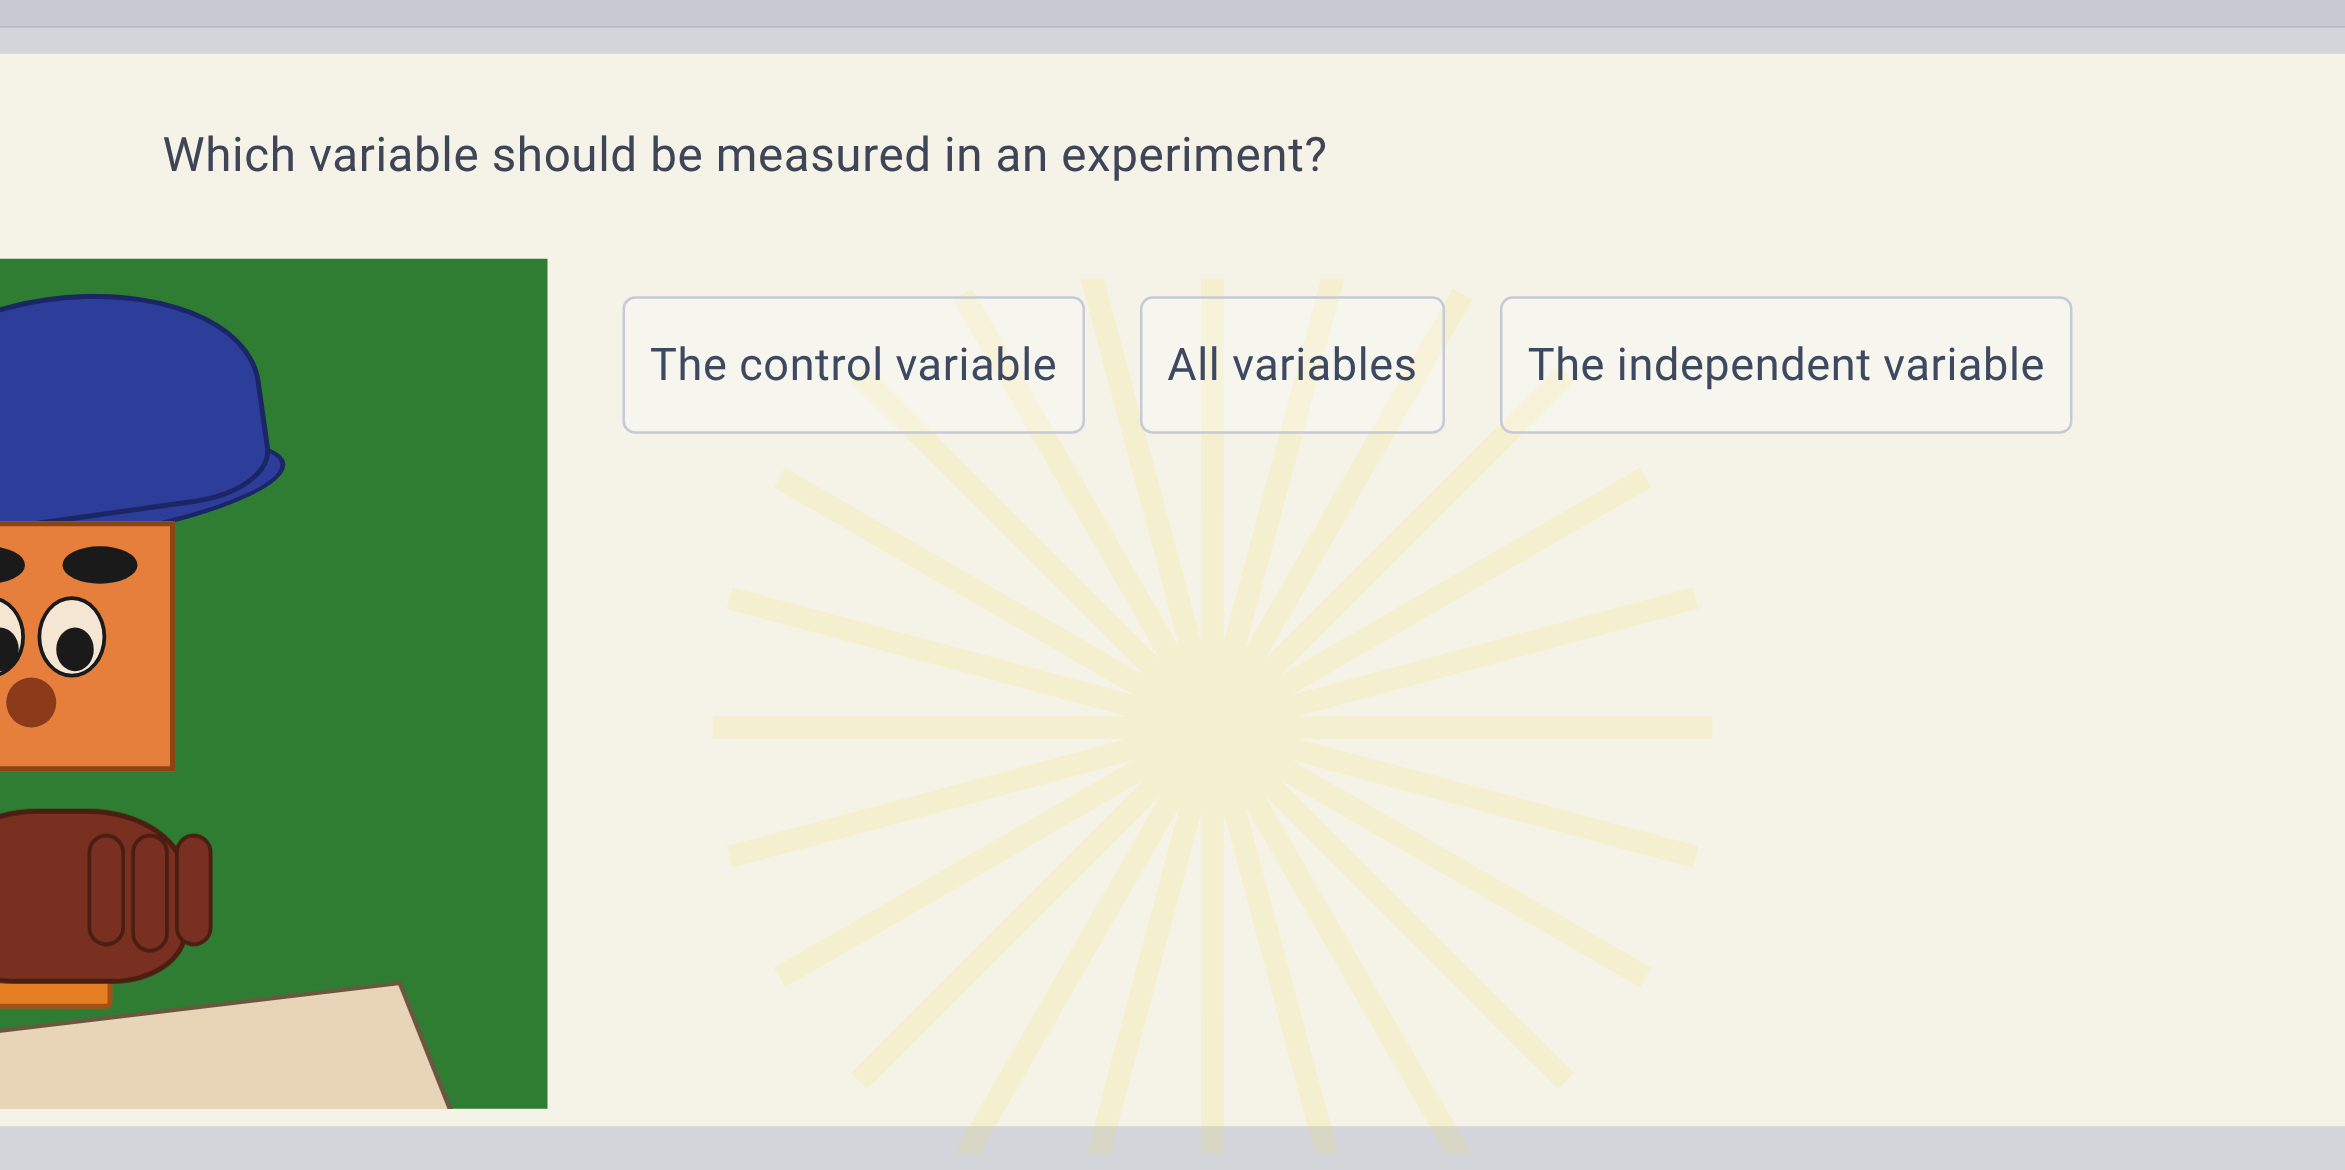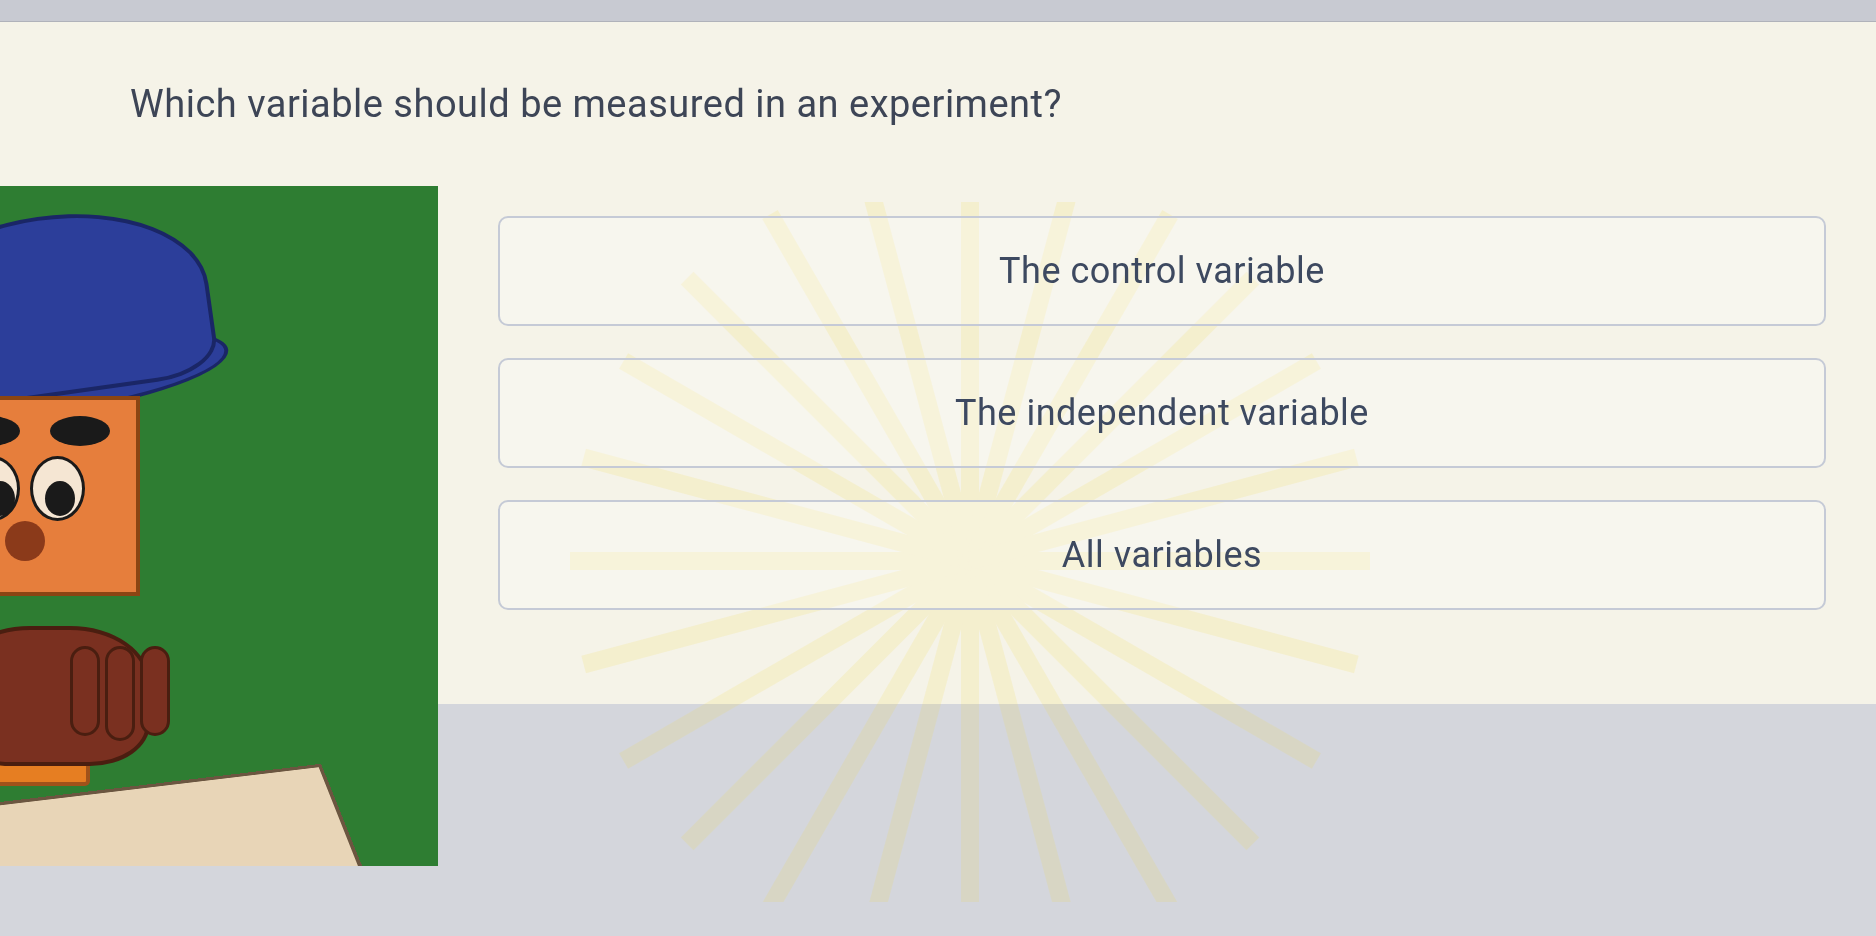--- a/index.html
+++ b/index.html
@@ -14,23 +14,24 @@
       height: 936px;
       overflow: hidden;
     }
     .top-bar {
       height: 22px;
       background: #c8cad2;
       border-bottom: 1px solid #b0b2ba;
     }
     .content-area {
       background: #f5f3e8;
-      height: 682px;
+      height: 858px;
       padding: 60px 0 0 0;
       position: relative;
+      margin-top: 21px;
     }
     .question-text {
       font-size: 38px;
       color: #3d4556;
       font-weight: 400;
       margin-left: 130px;
       margin-bottom: 60px;
       letter-spacing: 0.5px;
     }
     .main-row {
@@ -195,22 +196,21 @@
       position: absolute;
       top: 50%;
       left: 50%;
       width: 400px;
       height: 18px;
       background: #f0d943;
       transform-origin: 0 50%;
     }
     .options-column {
       display: flex;
-      flex-direction: column;
-      gap: 32px;
+      gap: 44px;
       flex: 1;
       margin-right: 50px;
       position: relative;
       z-index: 2;
       padding-top: 30px;
     }
     .option-button {
       border: 2px solid #c5cad6;
       border-radius: 10px;
       background: rgba(255,255,255,0.25);
@@ -290,19 +290,19 @@
         <div class="ray" style="transform: rotate(285deg);"></div>
         <div class="ray" style="transform: rotate(300deg);"></div>
         <div class="ray" style="transform: rotate(315deg);"></div>
         <div class="ray" style="transform: rotate(330deg);"></div>
         <div class="ray" style="transform: rotate(345deg);"></div>
       </div>
     </div>
 
     <div class="options-column">
       <div class="option-button">The control variable</div>
+      <div class="option-button">All variables</div>
       <div class="option-button">The independent variable</div>
-      <div class="option-button">All variables</div>
     </div>
 
   </div>
 
 </div>
 
 </body></html>

